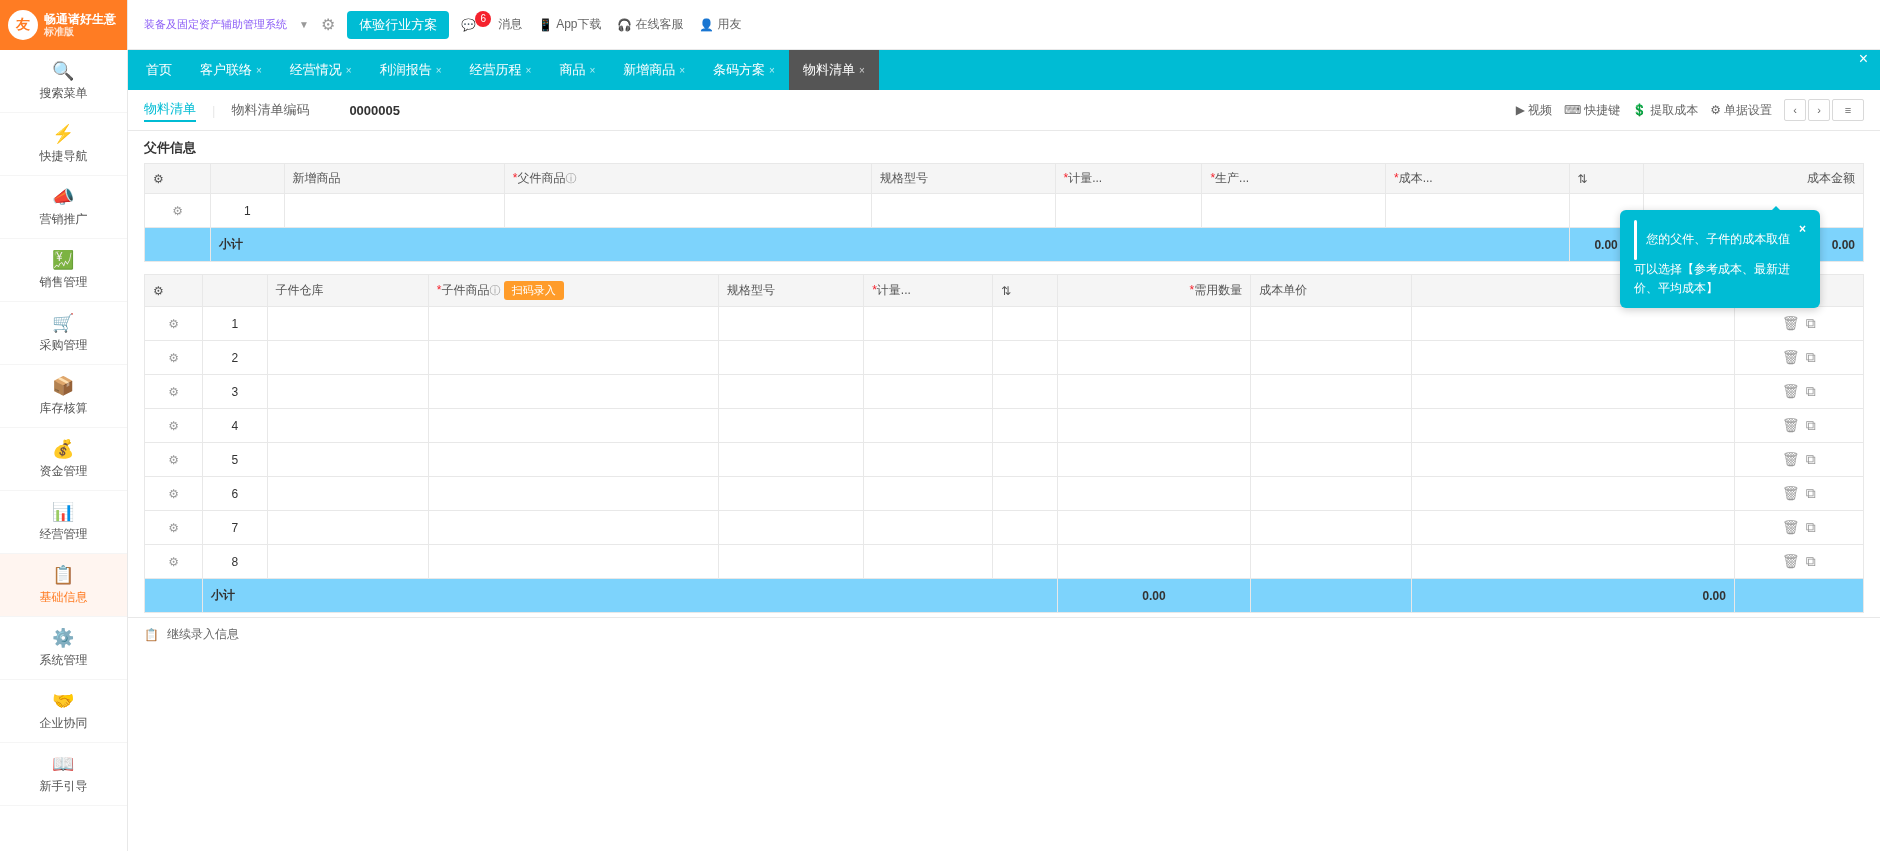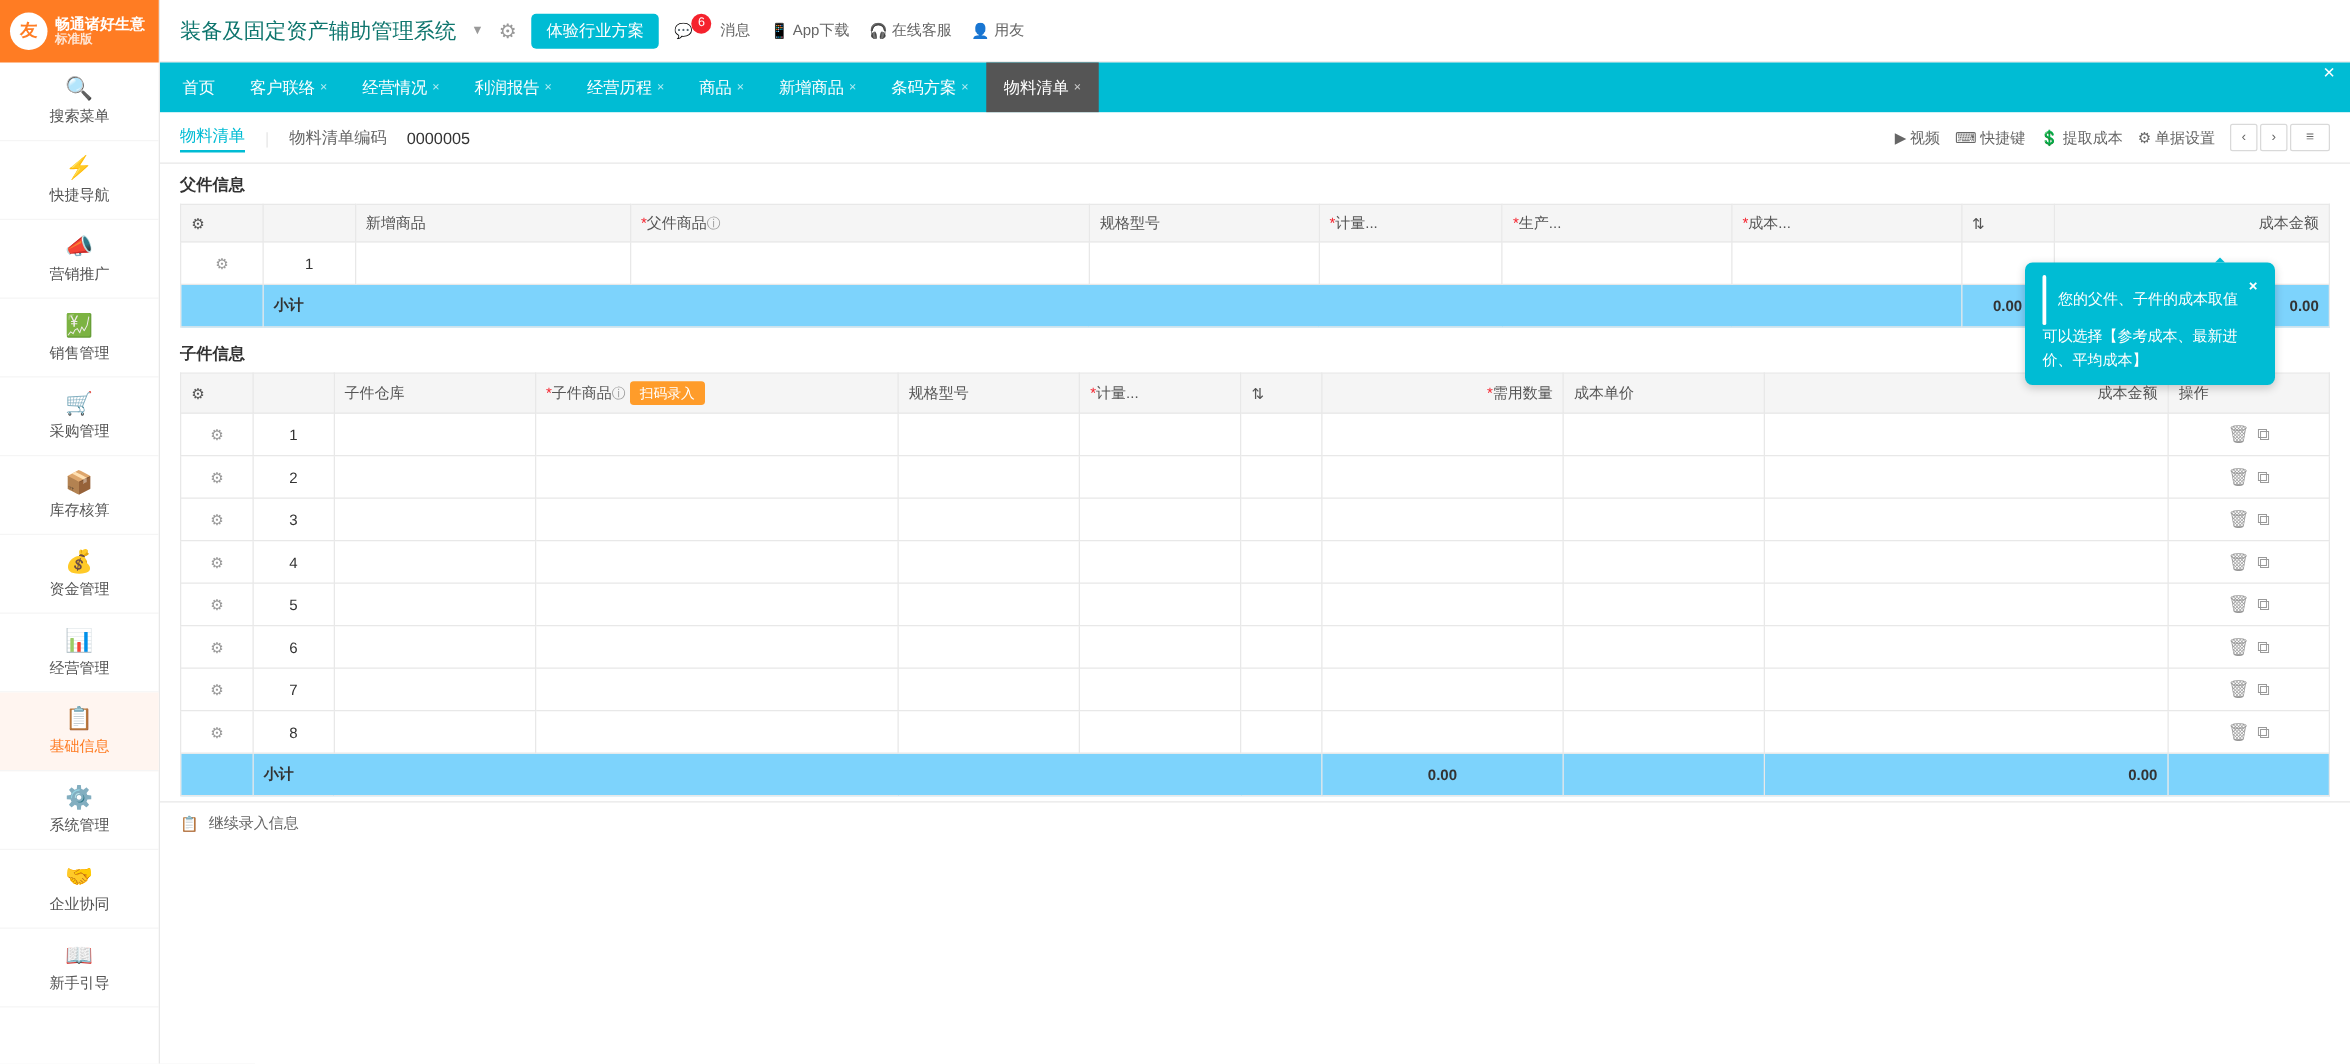--- a/index.html
+++ b/index.html
@@ -65,21 +65,21 @@
       align-items: center;
       padding: 0 16px;
       border-bottom: 1px solid #e8e8e8;
       gap: 12px;
     }
     .topbar-actions { display: flex; align-items: center; gap: 16px; color: #666; font-size: 12px; }
     .topbar-actions .action-item { display: flex; align-items: center; gap: 3px; cursor: pointer; }
     .badge { background: #f5222d; color: #fff; border-radius: 50%; width: 16px; height: 16px; display: inline-flex; align-items: center; justify-content: center; font-size: 10px; position: relative; top: -6px; left: -4px; }
     .btn-experience { background: #00bcd4; color: #fff; border: none; border-radius: 4px; padding: 5px 12px; cursor: pointer; font-size: 13px; }
     .gear-icon { color: #999; cursor: pointer; font-size: 16px; }
-    .system-title { font-size: 17px; color: #0f766e; }
+    .system-title { font-size: 11px; color: #8b5cf6; }
     .dropdown-arrow { font-size: 10px; color: #999; cursor: pointer; }
 
     
     .nav-tabs {
       background: #00bcd4;
       display: flex;
       align-items: flex-start;
       padding: 0 4px;
       height: 40px;
       flex-shrink: 0;
@@ -365,21 +365,21 @@
       </div>
       <div style="margin-left: auto; color: rgb(255, 255, 255); cursor: pointer; padding: 0px 8px; display: flex; align-items: center; font-size: 16px;">×</div>
     </div>
 
   <div class="content">
 
     <div class="sub-tabs">
       <span class="sub-tab active">物料清单</span>
       <span class="sub-tab-divider">|</span>
       <span class="sub-tab">物料清单编码</span>
-      <span style="margin-left:0;color:#333;font-weight:normal;font-size:13px">0000005</span>
+      <span style="margin-left:24px;color:#333;font-weight:bold;font-size:13px">0000005</span>
 
       <div class="toolbar-right">
         <div class="tool-btn">
           <span>▶</span>
           <span>视频</span>
         </div>
         <div class="tool-btn">
           <span>⌨</span>
           <span>快捷键</span>
         </div>
@@ -433,21 +433,20 @@
             <td></td>
             <td class="subtotal-label" colspan="7">小计</td>
             <td class="subtotal-value">0.00</td>
             <td class="subtotal-value" style="text-align:right">0.00</td>
           </tr>
         </tbody>
       </table>
     </div>
 
     <div class="section">
-      <div class="section-title">子件信息</div>
       <table class="data-table">
         <thead>
           <tr>
             <th class="th-gear">⚙</th>
             <th style="width:40px"></th>
             <th style="width:100px">子件仓库</th>
             <th style="width:180px">
               <span class="required">*</span>子件商品<span style="color:#999;font-size:11px">ⓘ</span>
               <button class="scan-btn">扫码录入</button>
             </th>

